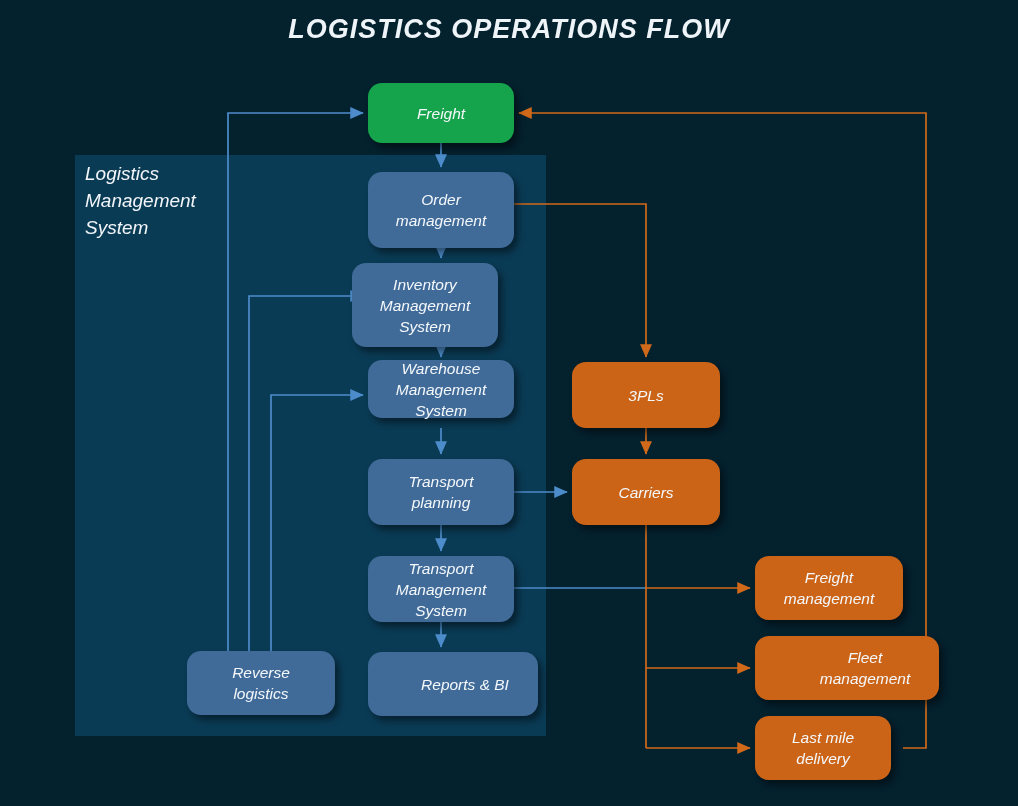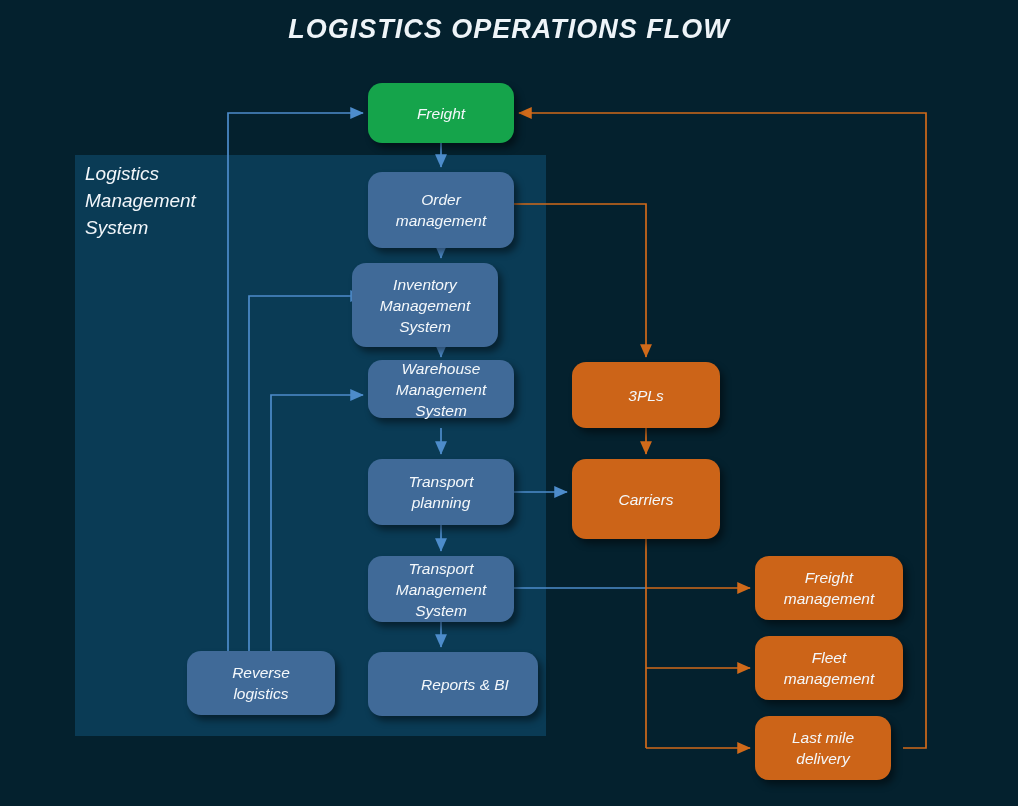--- a/index.html
+++ b/index.html
@@ -40,23 +40,23 @@
   .orange{background:#cc6418;}
   #node-customer {left:368px;top:83px; width:146px;height:60px;}
   #node-order    {left:368px;top:172px;width:146px;height:76px;}
   #node-inventory{left:352px;top:263px;width:146px;height:84px;}
   #node-warehouse{left:368px;top:360px;width:146px;height:58px;}
   #node-tplanning{left:368px;top:459px;width:146px;height:66px;}
   #node-tms      {left:368px;top:556px;width:146px;height:66px;}
   #node-reports  {left:368px;top:652px;width:146px;height:64px;padding-left:24px;}
   #node-reverse  {left:175px;top:651px;width:148px;height:64px;margin-left:12px;}
   #node-3pls     {left:572px;top:362px;width:148px;height:66px;}
-  #node-carriers {left:572px;top:459px;width:148px;height:80px;}
+  #node-carriers {left:572px;top:459px;width:148px;height:66px;}
   #node-freight  {left:755px;top:556px;width:148px;height:64px;}
-  #node-fleet    {left:755px;top:636px;width:148px;height:64px;}
+  #node-fleet    {left:755px;top:636px;width:148px;height:64px;padding-left:36px;}
   #node-lastmile {left:755px;top:716px;width:136px;height:64px;}
   #connectors{
     position:absolute;left:0;top:0;width:1018px;height:806px;
     z-index:2;pointer-events:none;
   }
 </style>
 </head>
 <body>
 
 <div id="stage">

